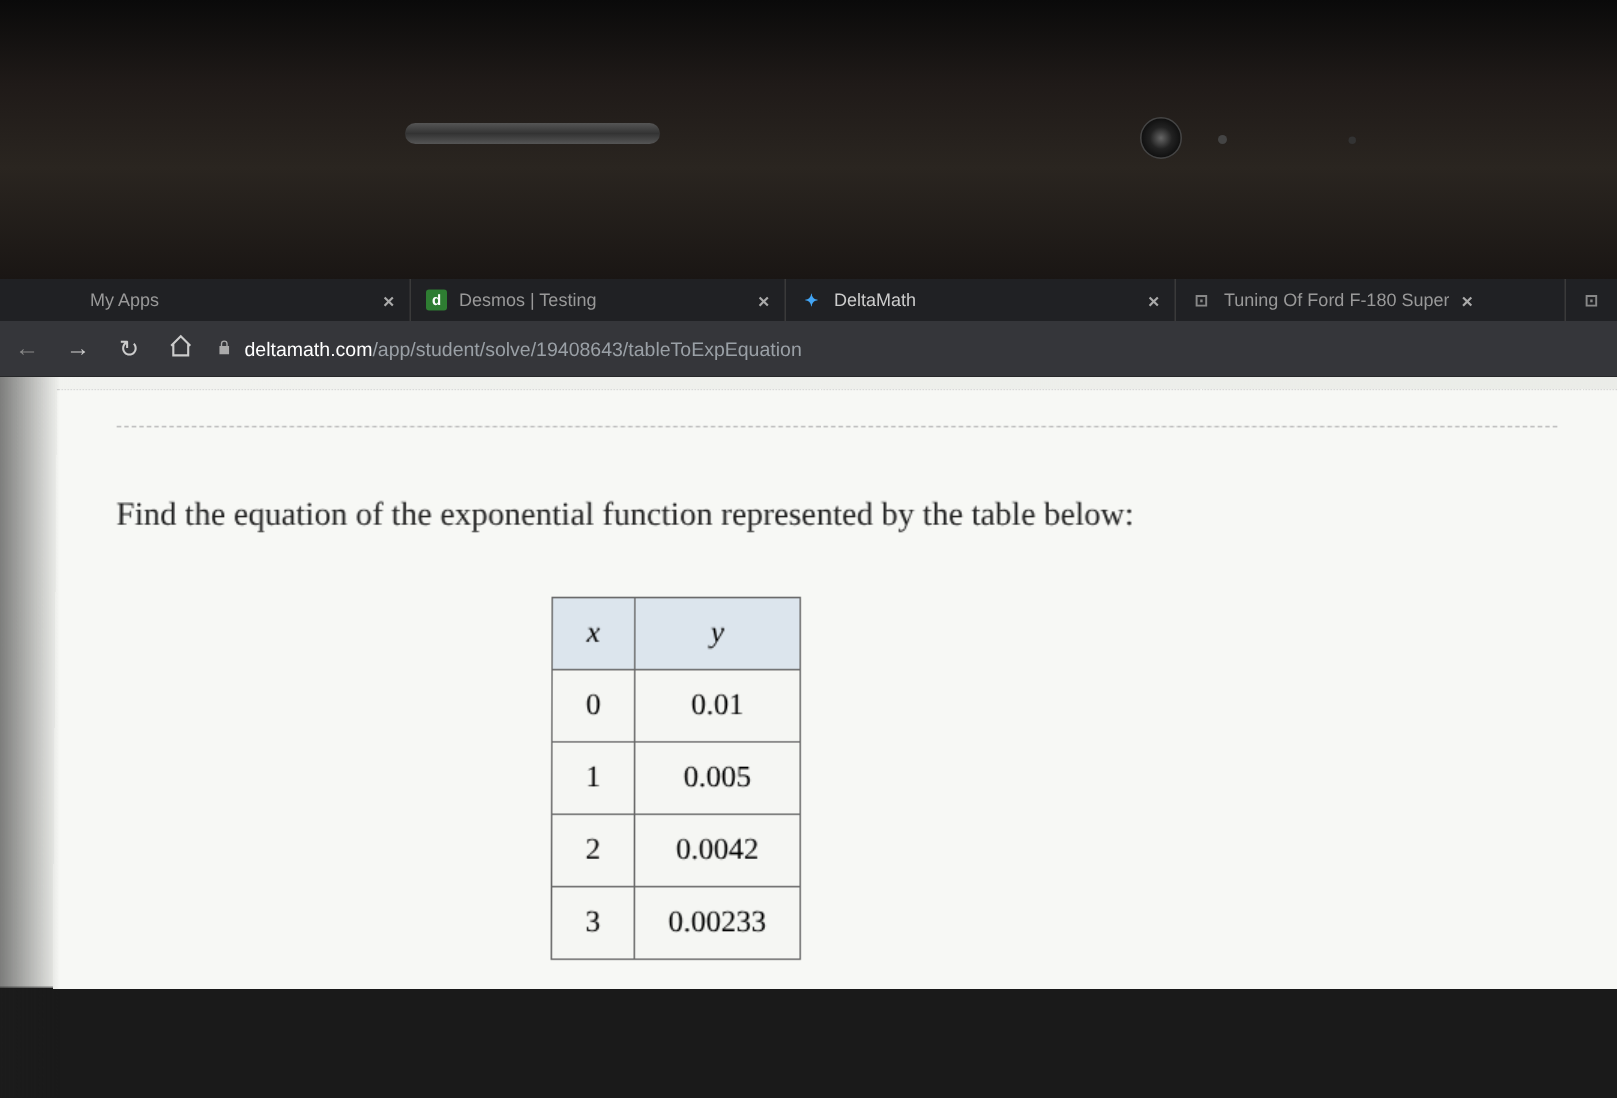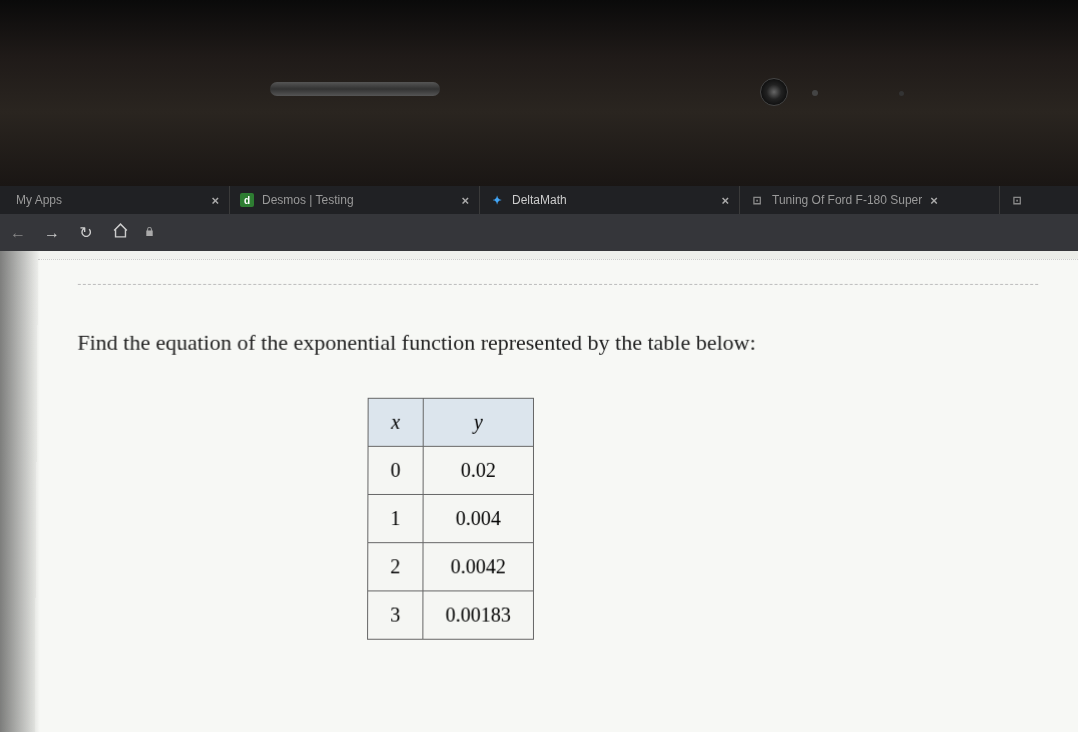--- a/index.html
+++ b/index.html
@@ -54,22 +54,23 @@
       width: 5px;
       height: 5px;
       border-radius: 50%;
       background: #333;
     }
     .tab-bar {
       height: 28px;
       background: #202124;
       display: flex;
       align-items: center;
-      padding-left: 0;
+      padding-left: 17px;
       overflow: hidden;
+      justify-content: flex-end;
     }
     .tab {
       display: flex;
       align-items: center;
       padding: 0 10px;
       height: 28px;
       color: #ccc;
       font-size: 12px;
       gap: 8px;
       border-right: 1px solid #3a3a3a;
@@ -133,21 +134,21 @@
       color: #aaa;
       font-size: 11px;
     }
     .url-domain {
       color: #fff;
     }
     .url-path {
       color: #9aa0a6;
     }
     .content-area {
-      height: 481px;
+      height: 407px;
       background: linear-gradient(135deg, #f2f3f0 0%, #e8eae5 100%);
       position: relative;
       padding: 0;
       perspective: 1200px;
     }
     .page-perspective {
       position: absolute;
       left: 38px;
       right: 0;
       top: 8px;
@@ -255,48 +256,51 @@
     <svg width="17" height="17" viewBox="0 0 24 24" fill="none" stroke="#ccc" stroke-width="2">
         <path d="M3 12 L12 3 L21 12 M5 10 V21 H19 V10"></path>
       </svg>
   </span>
   <div class="url-area">
     <span class="lock-icon">
       <svg width="11" height="11" viewBox="0 0 24 24" fill="#aaa">
           <path d="M12 2a5 5 0 0 0-5 5v3H5v12h14V10h-2V7a5 5 0 0 0-5-5zm-3 5a3 3 0 1 1 6 0v3H9V7z"></path>
         </svg>
     </span>
+    <span>
+      <span class="url-domain">deltamath.com</span><span class="url-path">/app/student/solve/19408643/tableToExpEquation</span>
+    </span>
   </div>
 </div>
 
 <div class="content-area">
   <div class="page-perspective">
     <div class="question-text">Find the equation of the exponential function represented by the table below:</div>
     <table class="data-table">
       <thead>
         <tr>
           <th class="x-col">x</th>
           <th class="y-col">y</th>
         </tr>
       </thead>
       <tbody>
         <tr>
           <td>0</td>
-          <td>0.02</td>
+          <td>0.01</td>
         </tr>
         <tr>
           <td>1</td>
-          <td>0.004</td>
+          <td>0.005</td>
         </tr>
         <tr>
           <td>2</td>
           <td>0.0042</td>
         </tr>
         <tr>
           <td>3</td>
-          <td>0.00183</td>
+          <td>0.00233</td>
         </tr>
       </tbody>
     </table>
   </div>
 </div>
 
 <div class="vignette-left"></div>
 
 </body></html>

